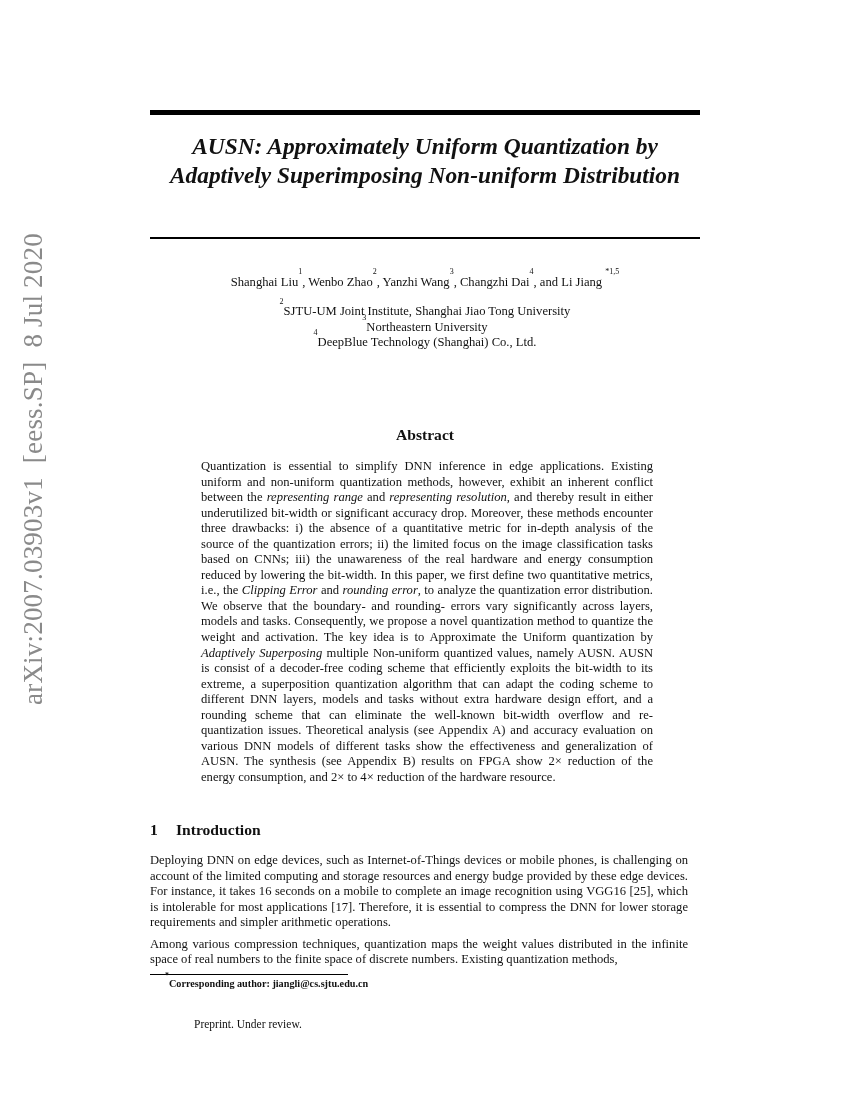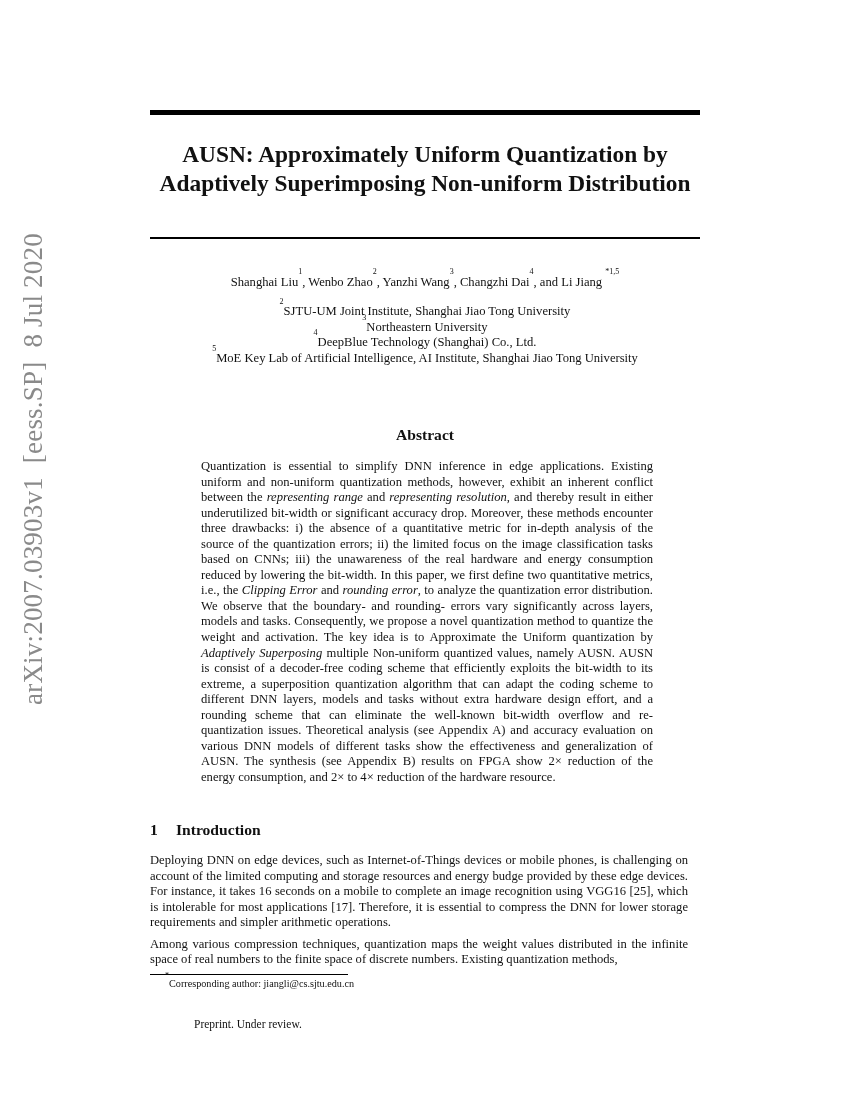--- a/index.html
+++ b/index.html
@@ -1,39 +1,39 @@
 <!DOCTYPE html>
 <html><head>
 <meta charset="utf-8">
 <style>
   html, body { margin:0; padding:0; background:#ffffff; }
   body { width:850px; height:1100px; position:relative; overflow:hidden;
          font-family:"Liberation Serif", "DejaVu Serif", serif; color:#111; }
   .page { position:absolute; left:0; top:0; width:850px; height:1100px; }
   .rule-thick { position:absolute; left:150px; top:110px; width:550px; height:5px; background:#000; }
   .rule-thin { position:absolute; left:150px; top:237px; width:550px; height:1.5px; background:#000; }
-  .title { position:absolute; left:150px; top:140px; width:550px; text-align:center;
-           font-weight:bold; font-size:23.4px; line-height:29px; }
+  .title { position:absolute; left:150px; top:132px; width:550px; text-align:center;
+           font-weight:bold; font-size:23.4px; line-height:29px;font-style:italic; }
   .authors { position:absolute; left:150px; top:274px; width:550px; text-align:center;
              font-size:12.6px; line-height:16px; }
   .affils { position:absolute; left:150px; top:304px; width:550px; text-align:center;
             font-size:12.6px; line-height:15.6px; }
   .affils div { white-space:nowrap; }
   sup { font-size:8px; vertical-align:top; position:relative; top:-2px; line-height:0; }
   .abstract-h { position:absolute; left:150px; top:426px; width:550px; text-align:center;
                 font-weight:bold; font-size:15.6px; }
   .abstract { position:absolute; left:201px; top:459px; width:452px;
               font-size:12.6px; line-height:15.55px; text-align:justify; }
   .section-h { position:absolute; left:150px; top:821px; font-weight:bold; font-size:15.6px;font-family:Liberation Serif, serif; }
   .section-h .num { display:inline-block; width:26px; }
   .intro { position:absolute; left:150px; top:853px; width:550px; font-size:12.6px;
            line-height:15.55px; text-align:justify; }
   .intro p { margin:0 12px 6px 0; }
   .fn-rule { position:absolute; left:150px; top:974px; width:198px; height:1px; background:#000; }
-  .footnote { position:absolute; left:165px; top:978px; font-size:10.2px; }
+  .footnote { position:absolute; left:165px; top:978px; font-size:10.2px;font-weight:bold; }
   .preprint { position:absolute; left:150px; top:1018px; font-size:11.5px;margin-left:44px; }
   .arxiv { position:absolute; left:18px; top:705px; transform-origin:0 0; transform:rotate(-90deg);
            font-family:"Liberation Serif", serif; font-size:27px; color:#8a8a8a; white-space:nowrap;
            letter-spacing:0.2px; }
   .arxiv span { margin-right:14px; }
   i { font-style:italic; }
 </style>
 </head>
 <body>
 
@@ -51,21 +51,20 @@
   <div class="rule-thin"></div>
 
   <div class="authors">
     <span><span>Shanghai Liu</span><sup>1</sup></span><span>, </span><span><span>Wenbo Zhao</span><sup>2</sup></span><span>, </span><span><span>Yanzhi Wang</span><sup>3</sup></span><span>, </span><span><span>Changzhi Dai</span><sup>4</sup></span><span>, and </span><span><span>Li Jiang</span> <sup>*1,5</sup></span>
   </div>
 
   <div class="affils">
     <div><sup>2</sup><span>SJTU-UM Joint Institute, Shanghai Jiao Tong University</span></div>
     <div><sup>3</sup><span>Northeastern University</span></div>
     <div><sup>4</sup><span>DeepBlue Technology (Shanghai) Co., Ltd.</span></div>
-    <div><sup>5</sup><span>MoE Key Lab of Artificial Intelligence, AI Institute, Shanghai Jiao Tong University</span></div>
   </div>
 
   <div class="abstract-h">Abstract</div>
   <div class="abstract"><span>Quantization is essential to simplify DNN inference in edge applications. Existing uniform and non-uniform quantization methods, however, exhibit an inherent conflict between the </span><i>representing range</i><span> and </span><i>representing resolution</i><span>, and thereby result in either underutilized bit-width or significant accuracy drop.  Moreover, these methods encounter three drawbacks: i) the absence of a quantitative metric for in-depth analysis of the source of the quantization errors; ii) the limited focus on the image classification tasks based on CNNs; iii) the unawareness of the real hardware and energy consumption reduced by lowering the bit-width. In this paper, we first define two quantitative metrics, i.e., the </span><i>Clipping Error</i><span> and </span><i>rounding error</i><span>, to analyze the quantization error distribution. We observe that the boundary- and rounding- errors vary significantly across layers, models and tasks. Consequently, we propose a novel quantization method to quantize the weight and activation. The key idea is to Approximate the Uniform quantization by </span><i>Adaptively Superposing</i><span> multiple Non-uniform quantized values, namely AUSN. AUSN is consist of a decoder-free coding scheme that efficiently exploits the bit-width to its extreme, a superposition quantization algorithm that can adapt the coding scheme to different DNN layers, models and tasks without extra hardware design effort, and a rounding scheme that can eliminate the well-known bit-width overflow and re-quantization issues. Theoretical analysis (see Appendix A) and accuracy evaluation on various DNN models of different tasks show the effectiveness and generalization of AUSN. The synthesis (see Appendix B) results on FPGA show 2× reduction of the energy consumption, and 2× to 4× reduction of the hardware resource.</span></div>
 
   <div class="section-h">
     <span class="num">1</span><span>Introduction</span>
   </div>
   <div class="intro">
     <p>Deploying DNN on edge devices, such as Internet-of-Things devices or mobile phones, is challenging on account of the limited computing and storage resources and energy budge provided by these edge devices. For instance, it takes 16 seconds on a mobile to complete an image recognition using VGG16 [25], which is intolerable for most applications [17]. Therefore, it is essential to compress the DNN for lower storage requirements and simpler arithmetic operations.</p>

